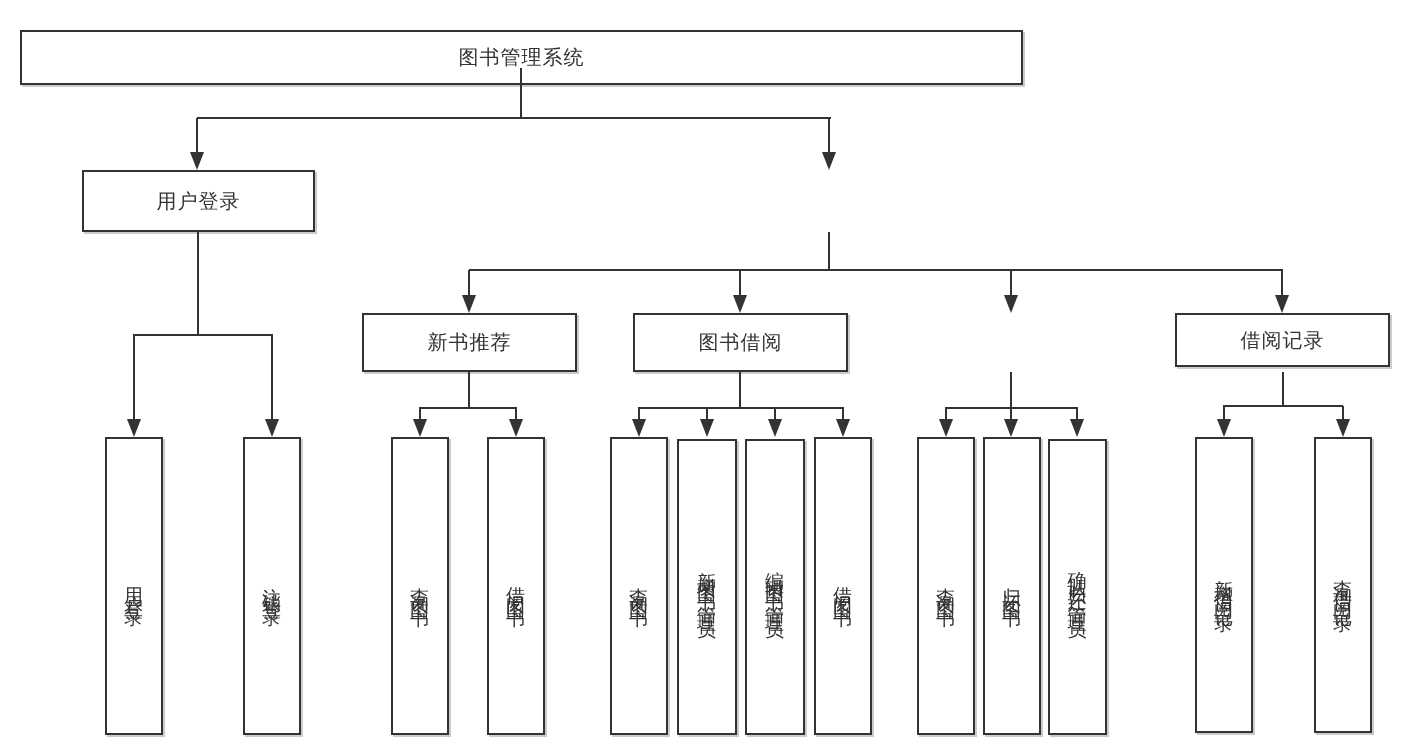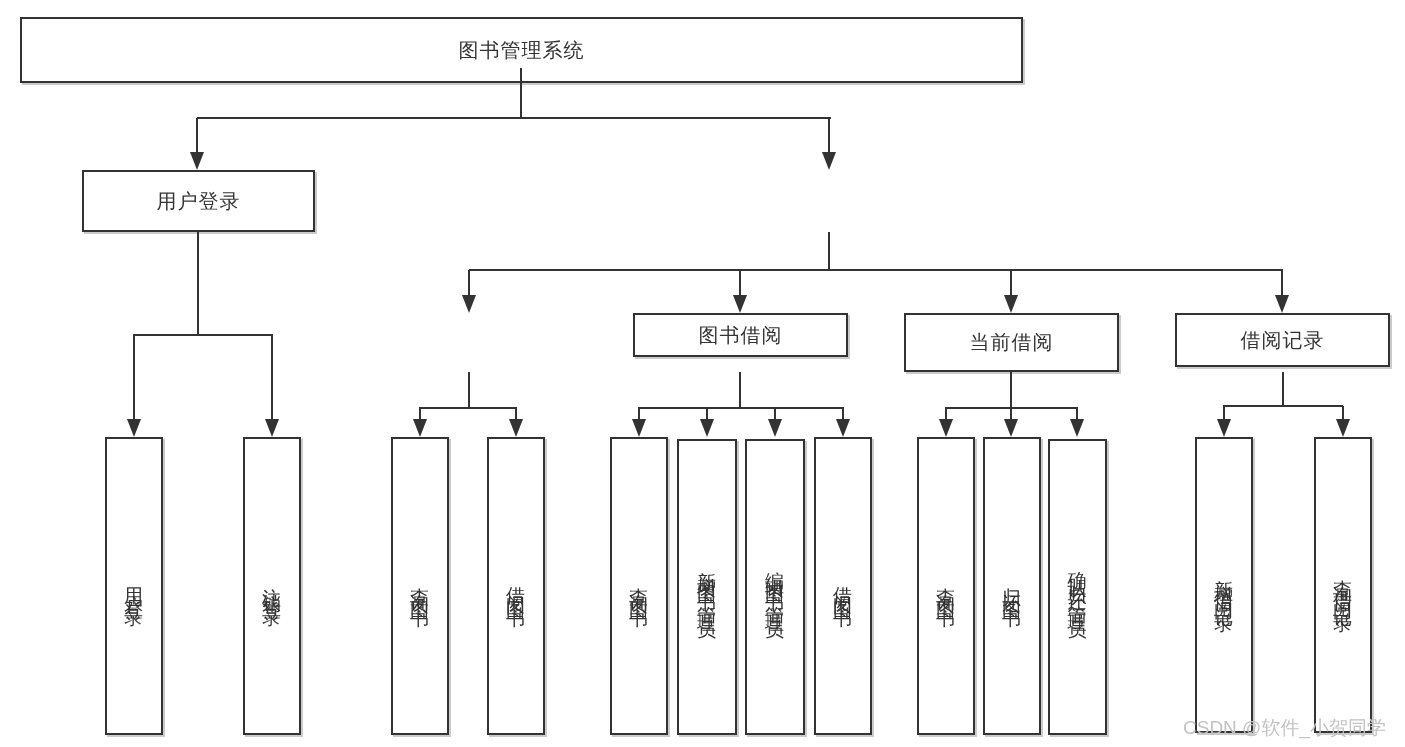--- a/index.html
+++ b/index.html
@@ -34,21 +34,21 @@
   .watermark{
     position:absolute;left:1183px;top:715px;
     font-size:19px;color:var(--wm);white-space:nowrap;z-index:5;
   }
 </style>
 </head>
 <body>
 
 <div class="canvas">
 
-  <div class="box h" style="left:20px;top:17px;width:1003px;height:66px">
+  <div class="box h" style="left:20px;top:30px;width:1003px;height:55px">
     <span>图书管理系统</span>
   </div>
 
   <div class="line" style="left:520px;top:68px;width:2px;height:50px"></div>
   <div class="line" style="left:197px;top:117px;width:634px;height:2px"></div>
   <div class="line" style="left:196px;top:118px;width:2px;height:40px"></div>
   <div class="arrow" style="left:190px;top:152px"></div>
   <div class="line" style="left:828px;top:118px;width:2px;height:40px"></div>
   <div class="arrow" style="left:822px;top:152px"></div>
 
@@ -67,25 +67,25 @@
   <div class="line" style="left:469px;top:269px;width:814px;height:2px"></div>
   <div class="line" style="left:468px;top:270px;width:2px;height:28px"></div>
   <div class="arrow" style="left:462px;top:295px"></div>
   <div class="line" style="left:739px;top:270px;width:2px;height:28px"></div>
   <div class="arrow" style="left:733px;top:295px"></div>
   <div class="line" style="left:1010px;top:270px;width:2px;height:28px"></div>
   <div class="arrow" style="left:1004px;top:295px"></div>
   <div class="line" style="left:1281px;top:270px;width:2px;height:28px"></div>
   <div class="arrow" style="left:1275px;top:295px"></div>
 
-  <div class="box h" style="left:633px;top:313px;width:215px;height:44px">
+  <div class="box h" style="left:362px;top:313px;width:215px;height:59px">
+    <span>新书推荐</span>
+  </div>
+  <div class="box h" style="left:633px;top:313px;width:215px;height:59px">
     <span>图书借阅</span>
-  </div>
-  <div class="box h" style="left:904px;top:313px;width:215px;height:59px">
-    <span>当前借阅</span>
   </div>
   <div class="box h" style="left:1175px;top:313px;width:215px;height:54px">
     <span>借阅记录</span>
   </div>
 
   <div class="line" style="left:468px;top:372px;width:2px;height:36px"></div>
   <div class="line" style="left:419px;top:407px;width:98px;height:2px"></div>
   <div class="line" style="left:419px;top:408px;width:2px;height:16px"></div>
   <div class="arrow" style="left:413px;top:419px"></div>
   <div class="line" style="left:515px;top:408px;width:2px;height:16px"></div>
@@ -155,17 +155,14 @@
     <span>确认归还（管理员）</span>
   </div>
 
   <div class="box v" style="left:1195px;top:437px;width:58px;height:296px">
     <span>新增借阅记录</span>
   </div>
   <div class="box v" style="left:1314px;top:437px;width:58px;height:296px">
     <span>查询借阅记录</span>
   </div>
 
-  <div class="watermark">
-    <span>CSDN @软件_小贺同学</span>
-  </div>
 
 </div>
 
 </body></html>

